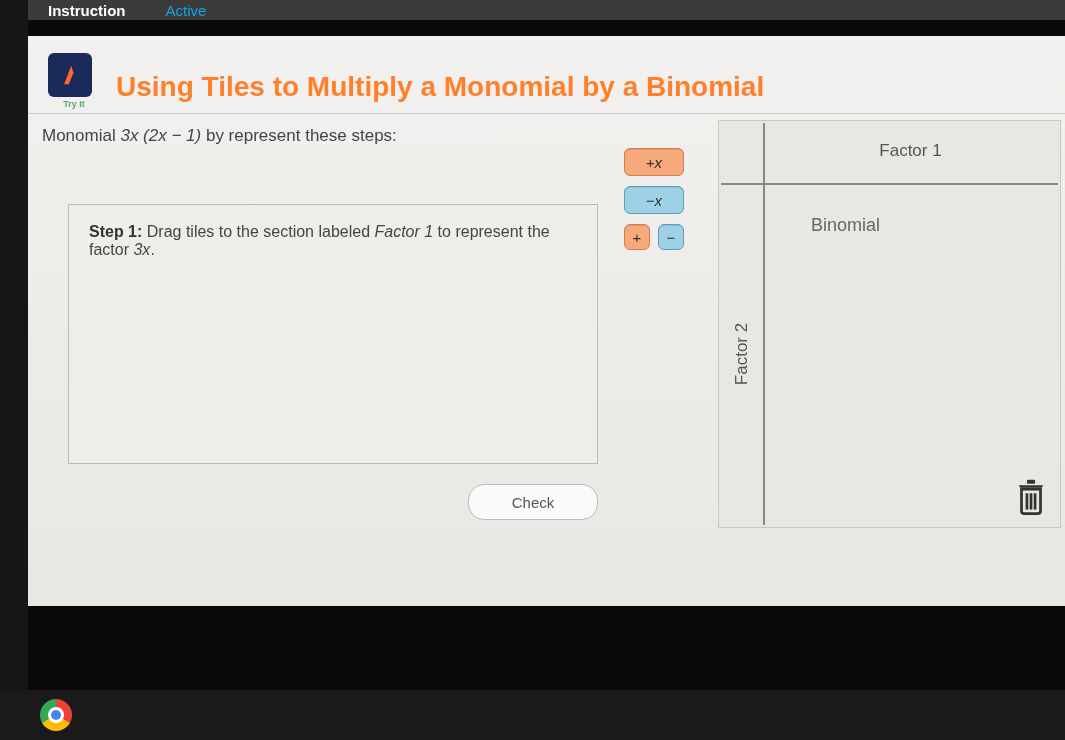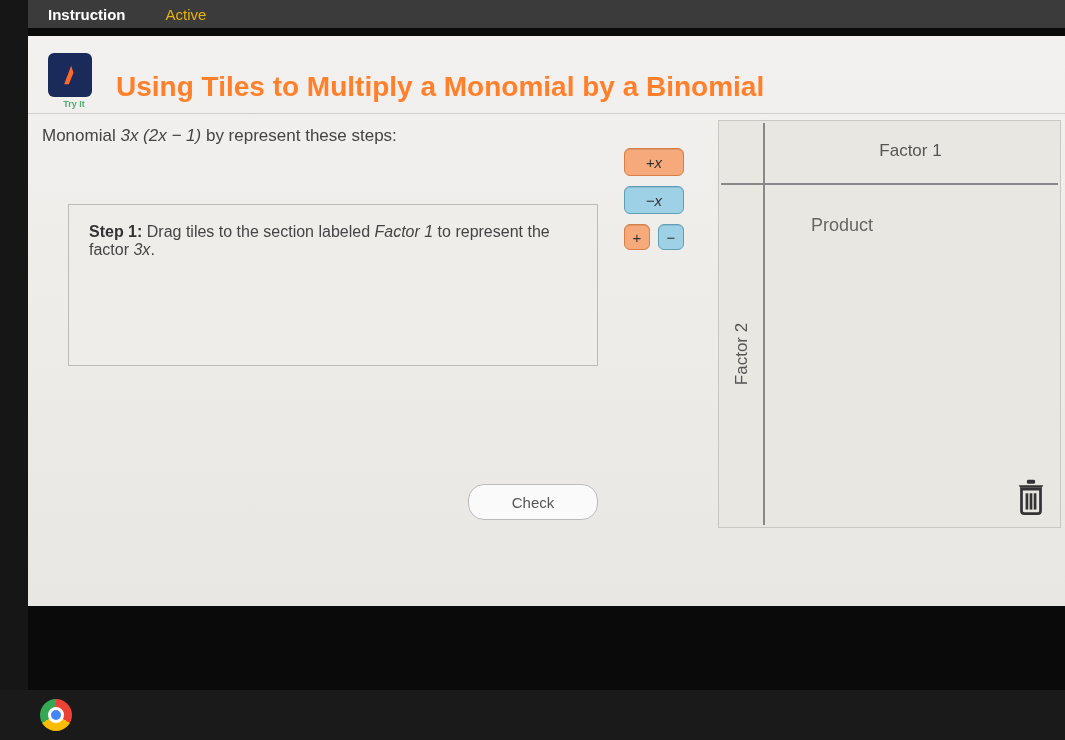--- a/index.html
+++ b/index.html
@@ -3,39 +3,39 @@
 <meta charset="utf-8">
 <style>
   * { box-sizing: border-box; margin: 0; padding: 0; }
   html, body { width: 1065px; height: 740px; font-family: Arial, Helvetica, sans-serif; background:#111; overflow:hidden; }
   .screen { width:1065px; height:740px; background:#0a0a0a; position:relative; }
   .taskbar { position:absolute; left:0; right:0; bottom:0; height:50px; background:#1a1a1a; display:flex; align-items:center; padding-left:40px; }
   .taskbar .chrome { width:32px; height:32px; border-radius:50%; background: conic-gradient(#ea4335 0 120deg,#fbbc05 120deg 240deg,#34a853 240deg 360deg); position:relative; }
   .taskbar .chrome::after{content:"";position:absolute;inset:8px;border-radius:50%;background:#4285f4;border:3px solid #fff;}
   .left-strip { position:absolute; left:0; top:0; bottom:50px; width:28px; background:#161616; }
 
-  .top-tabs { position:absolute; left:28px; top:0; right:0; height:28px; background:#3b3b3b; display:flex; align-items:center; color:#eee; font-size:15px; }
+  .top-tabs { position:absolute; left:28px; top:0; right:0; height:20px; background:#3b3b3b; display:flex; align-items:center; color:#eee; font-size:15px; }
   .top-tabs .tab { padding:0 20px; height:100%; display:flex; align-items:center; cursor:pointer; }
   .top-tabs .tab:first-child { font-weight:bold; color:#fff; }
-  .top-tabs .tab:nth-child(2){ color:#eab308; }
+  .top-tabs .tab:nth-child(2){ color:#0ea5e9; }
 
   .content { position:absolute; left:28px; top:36px; right:0; height:570px; background:linear-gradient(#f2f1ef,#e9e7e3); }
 
   .header { height:78px; display:flex; align-items:center; padding:0 20px; border-bottom:1px solid #d0cfcb; }
   .app-icon { width:44px; height:44px; border-radius:6px; background:#1a2a5a; display:flex; align-items:center; justify-content:center; margin-right:24px; position:relative;}
   .app-icon svg { width:28px; height:28px; }
   .app-icon-caption{ position:absolute; top:46px; left:8px; right:0; text-align:center; font-size:9px; color:#5a7; font-weight:bold;}
   .title { font-size:28px; font-weight:bold; color:#ff7f2a;margin-top:24px; }
 
   .body { position:relative; height:calc(100% - 78px); }
 
   .prompt { position:absolute; left:14px; top:12px; font-size:17px; color:#444; }
   .prompt i { font-style:italic;margin-top:40px; }
 
-  .step-box { position:absolute; left:40px; top:90px; width:530px; height:162px; border:1px solid #bdbbb6; background:#efedea; padding:18px 20px; font-size:16px; color:#444; }
+  .step-box { position:absolute; left:40px; top:90px; width:530px; height:260px; border:1px solid #bdbbb6; background:#efedea; padding:18px 20px; font-size:16px; color:#444; }
   .step-box b { font-weight:bold; color:#333; }
   .step-box i { font-style:italic; }
 
   .check-btn { position:absolute; left:440px; top:370px; width:130px; height:36px; border:1px solid #bbb; border-radius:16px; background:#fafafa; color:#555; font-size:15px; display:flex; align-items:center; justify-content:center; cursor:pointer; }
 
   .tiles-palette { position:absolute; left:596px; top:34px; width:70px; }
   .tile { border:1px solid #888; border-radius:6px; margin-bottom:10px; display:flex; align-items:center; justify-content:center; font-size:15px; color:#333; font-style:italic; cursor:grab; box-shadow: 0 1px 0 rgba(0,0,0,.1) inset; }
   .tile-plusx { width:60px; height:28px; background:#f6a97a; border-color:#d77f45;}
   .tile-minusx{ width:60px; height:28px; background:#9fd1e6; border-color:#5f9fb8;}
   .tile-row { display:flex; gap:8px; }
@@ -99,21 +99,21 @@
       </div>
 
       <div class="grid-wrap">
         <div class="grid-inner">
           <div class="vline"></div>
           <div class="hline"></div>
           <div class="f1-label">Factor 1</div>
           <div class="f2-label">
               <span>Factor 2</span>
             </div>
-          <div class="product-label">Product</div>
+          <div class="product-label">Binomial</div>
           <div class="trash">
             <svg viewBox="0 0 24 28">
               <path d="M3 6 h18 l-1 2 h-16 z" fill="#333"></path>
               <rect x="9" y="2" width="6" height="3" rx="1" fill="#333"></rect>
               <path d="M5 9 h14 v16 a2 2 0 0 1 -2 2 h-10 a2 2 0 0 1 -2 -2 z" fill="none" stroke="#333" stroke-width="2"></path>
               <line x1="9" y1="12" x2="9" y2="24" stroke="#333" stroke-width="2"></line>
               <line x1="12" y1="12" x2="12" y2="24" stroke="#333" stroke-width="2"></line>
               <line x1="15" y1="12" x2="15" y2="24" stroke="#333" stroke-width="2"></line>
             </svg>
           </div>

